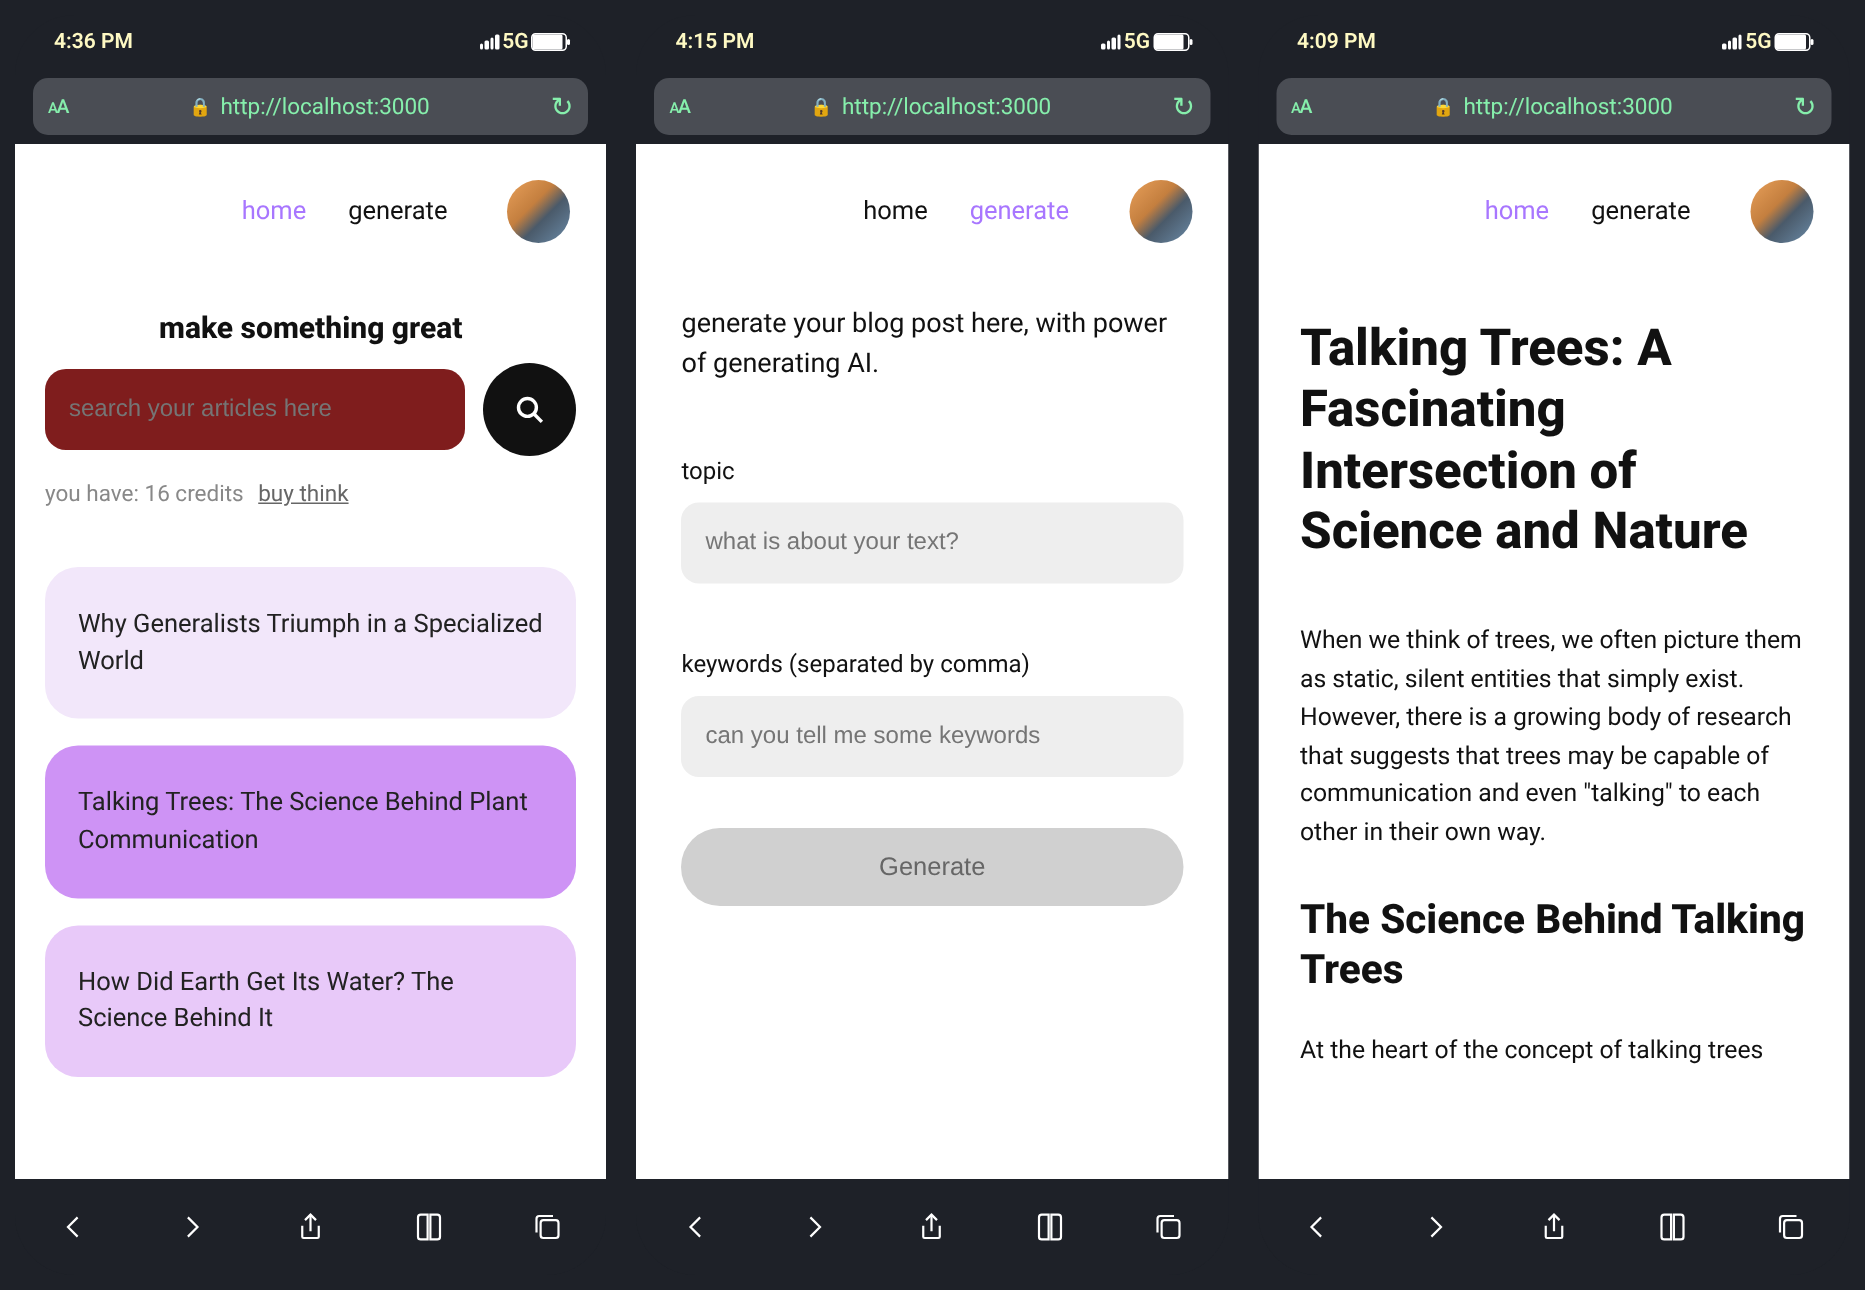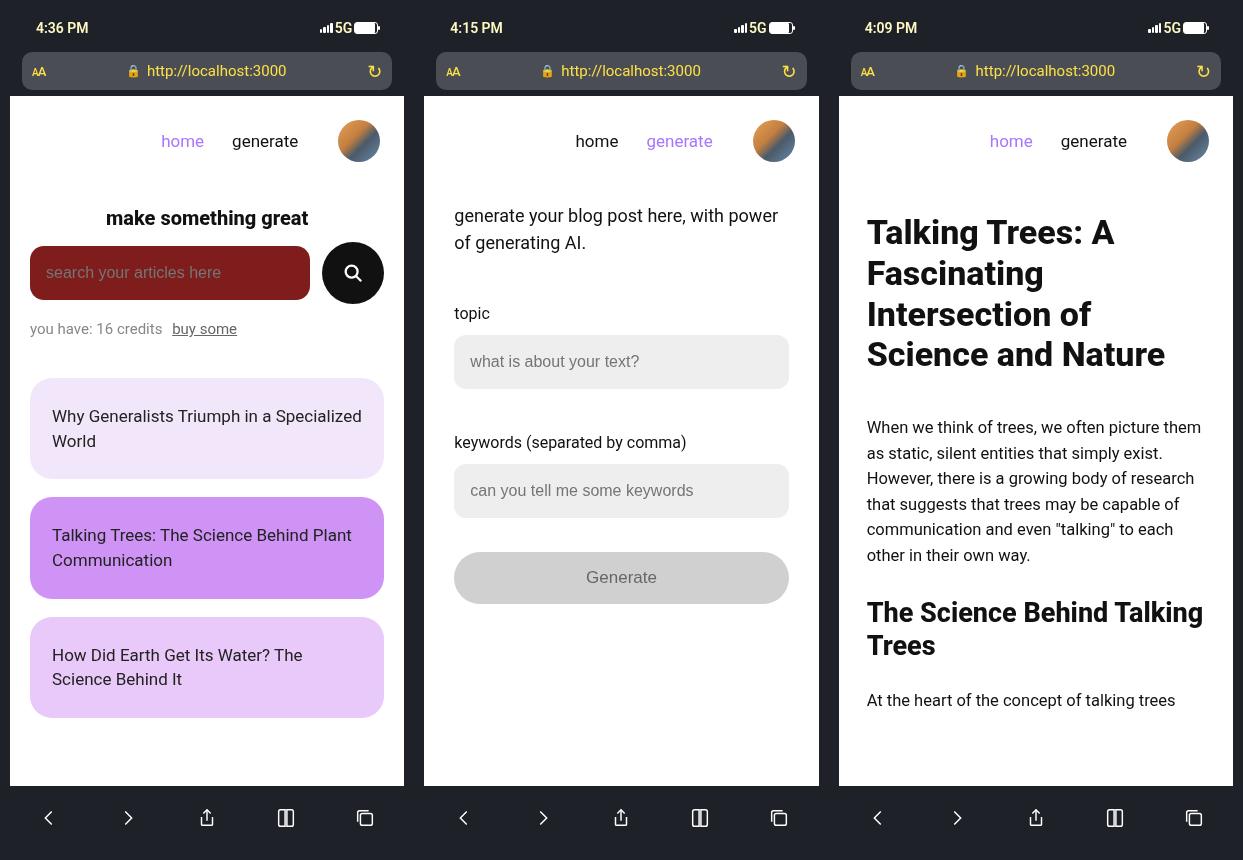--- a/index.html
+++ b/index.html
@@ -37,21 +37,21 @@
   .battery { width: 24px; height: 12px; border: 1px solid #fff; border-radius: 3px; position: relative; margin-left: 2px;}
   .battery::after { content:''; position:absolute; right:-3px; top:3px; width:2px; height:4px; background:#fff; border-radius:1px;}
   .battery i { display:block; background:#fff; height:100%; width:90%; border-radius:1px;}
   .url-bar {
     margin: 6px 12px;
     height: 38px;
     background: #4a4d54;
     border-radius: 10px;
     display: flex;
     align-items: center;
-    color: #fde047;
+    color: #86efac;
     font-size: 15px;
     padding: 0 10px;
     gap: 8px;
   }
   .url-bar .aa { font-size: 13px; font-weight:500; letter-spacing: -1px; }
   .url-bar .aa small { font-size: 10px; }
   .url-bar .url { flex:1; text-align:center; display:flex; align-items:center; justify-content:center; gap:6px; }
   .url-bar .lock { font-size: 12px; }
   .reload { font-size: 18px; }
   .content {
@@ -161,21 +161,21 @@
         <input class="search-input" placeholder="search your articles here" style="">
         <div class="search-btn">
           <svg viewBox="0 0 24 24" fill="none" stroke="#fff" stroke-width="2.5">
               <circle cx="10.5" cy="10.5" r="6.5"></circle>
               <line x1="15.5" y1="15.5" x2="21" y2="21"></line>
             </svg>
         </div>
       </div>
       <div class="credits">
         <span>you have: </span><span>16 credits</span>
-        <a>buy some</a>
+        <a>buy think</a>
       </div>
       <div class="cards">
         <div class="card c0">Why Generalists Triumph in a Specialized World</div>
         <div class="card c1">Talking Trees: The Science Behind Plant Communication</div>
         <div class="card c2">How Did Earth Get Its Water? The Science Behind It</div>
       </div>
     </div>
   </div>
   <div class="bottom-bar">
     <span>

